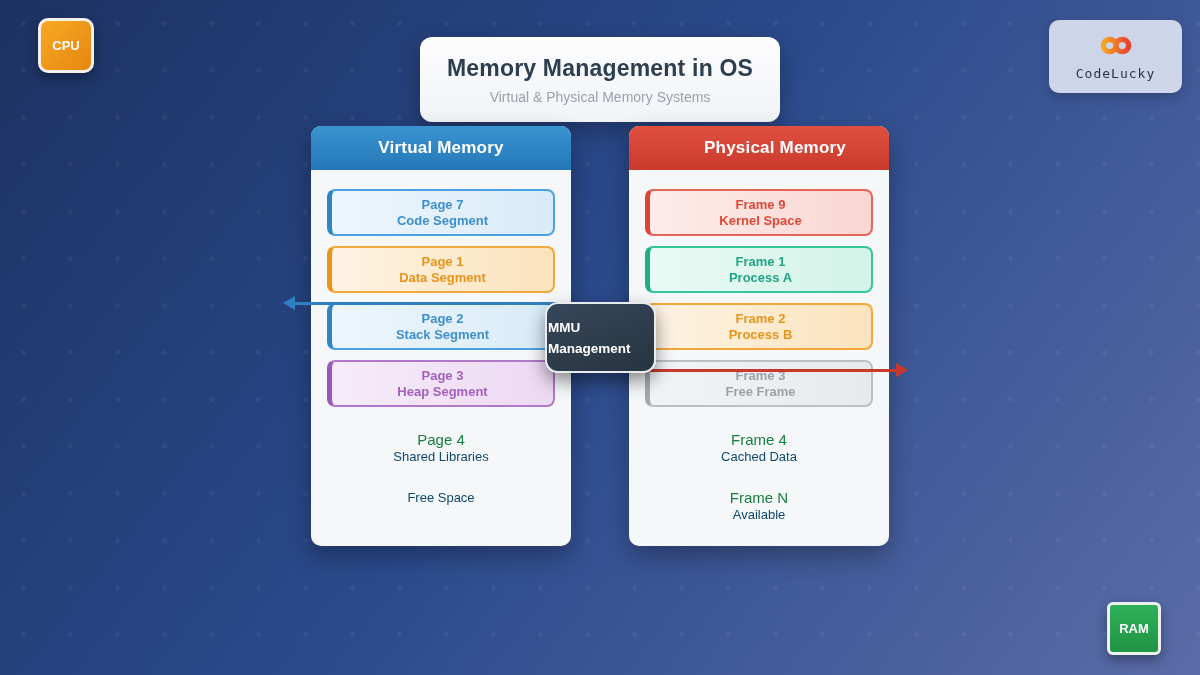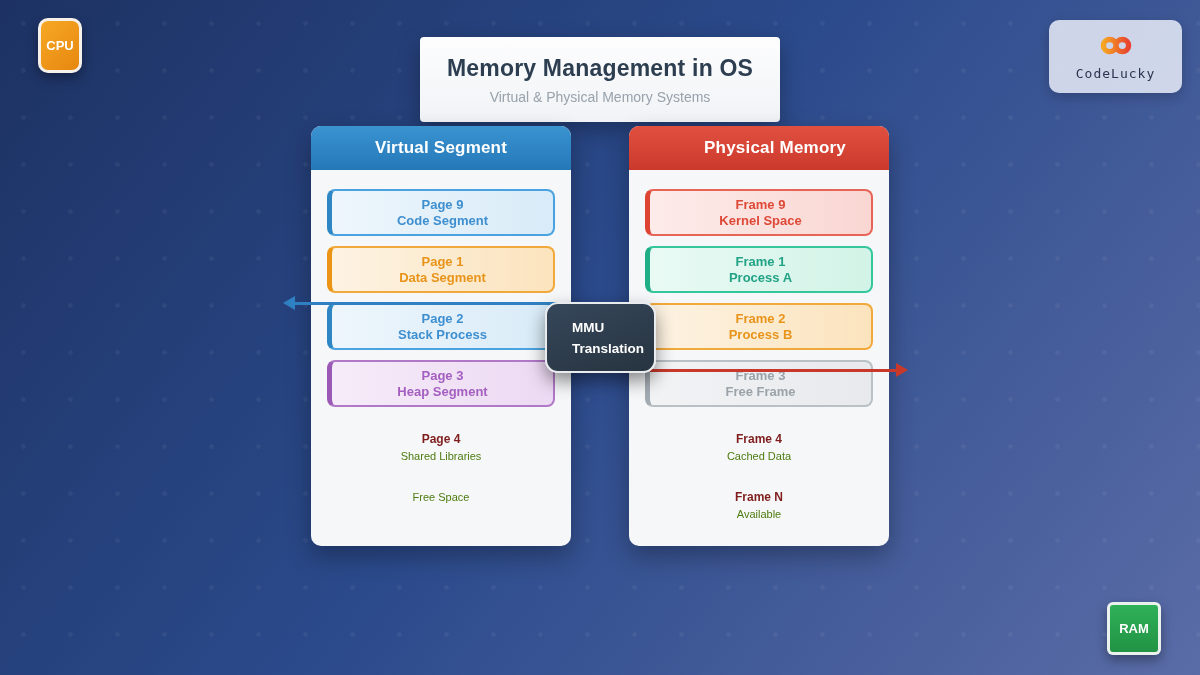--- a/index.html
+++ b/index.html
@@ -14,33 +14,33 @@
   }
 
   
   .badge {
     position: absolute; display: flex; align-items: center; justify-content: center;
     color: #fff; font-weight: bold; font-size: 13px;
     border: 3px solid rgba(245,245,245,0.95);
     box-shadow: 0 5px 12px rgba(0,0,0,0.35);
   }
   .badge-cpu {
-    left: 38px; top: 18px; width: 44px; height: 55px; border-radius: 10px;
+    left: 38px; top: 18px; width: 56px; height: 55px; border-radius: 10px;
     background: linear-gradient(135deg, #f7a825 0%, #e6870f 100%);
   }
   .badge-ram {
     left: 1107px; top: 602px; width: 54px; height: 53px; border-radius: 6px;
     background: linear-gradient(180deg, #2fb158 0%, #219344 100%);
   }
 
   
   .title-card {
     position: absolute; left: 420px; top: 37px; width: 360px; height: 85px;
     background: linear-gradient(180deg, #fdfdfe 0%, #f1f3f6 100%);
-    border-radius: 4px; box-shadow: 0 8px 22px rgba(0,0,0,0.3);
+    border-radius: 12px; box-shadow: 0 8px 22px rgba(0,0,0,0.3);
     display: flex; flex-direction: column; align-items: center; justify-content: center; gap: 7px;
   }
   .title-card h1 { font-size: 23px; color: #2c3e50; letter-spacing: 0.2px; }
   .title-card p { font-size: 14px; color: #98a2ac; }
 
   
   .logo-card {
     position: absolute; left: 1049px; top: 20px; width: 133px; height: 73px;
     background: rgba(226,231,245,0.88); border-radius: 10px;
     box-shadow: 0 4px 12px rgba(0,0,0,0.2);
@@ -81,41 +81,41 @@
   .slot-purple { border-color: #b178c8; border-left-color: #9b59b6; color: #a45fc0;
                  background: linear-gradient(90deg, #f6ecf9 0%, #ecd9f3 100%); }
   .slot-red    { border-color: #e66557; border-left-color: #dd4433; color: #de4837;
                  background: linear-gradient(90deg, #fdecea 0%, #f9d6d2 100%); }
   .slot-teal   { border-color: #35c79c; border-left-color: #1fae85; color: #21a385;
                  background: linear-gradient(90deg, #e9faf4 0%, #d2f3e7 100%); }
   .slot-gray   { border-color: #b9c0c6; border-left-color: #a3abb2; color: #9aa3aa;
                  background: linear-gradient(90deg, #f2f3f5 0%, #e7e9ec 100%); }
 
   .plain { margin-top: 24px; text-align: center; line-height: 17px; }
-  .plain .p-name { font-weight: bold; font-size: 12px; color: #7f1d1d; }
-  .plain .p-desc { font-size: 11px; color: #4d7c0f; }
+  .plain .p-name { font-weight: normal; font-size: 15px; color: #15803d; }
+  .plain .p-desc { font-size: 13px; color: #0c4a6e; }
 
   
   .arrow-line { position: absolute; height: 3px; z-index: 5; }
   .line-blue { left: 292px; top: 302px; width: 278px; background: #2f80c2; }
   .line-red  { left: 650px; top: 369px; width: 248px; background: #c9392b; }
   .arrow-head { position: absolute; width: 0; height: 0; z-index: 5; }
   .head-left  { left: 283px; top: 296px; border-top: 7px solid transparent;
                 border-bottom: 7px solid transparent; border-right: 12px solid #2f80c2; }
   .head-right { left: 896px; top: 363px; border-top: 7px solid transparent;
                 border-bottom: 7px solid transparent; border-left: 12px solid #c9392b; }
 
   
   .mmu-box {
     position: absolute; left: 545px; top: 302px; width: 111px; height: 71px;
     background: linear-gradient(160deg, #36475b 0%, #273440 100%);
     border: 2px solid #e9ecef; border-radius: 13px; z-index: 10;
     box-shadow: 0 8px 18px rgba(0,0,0,0.45);
     display: flex; flex-direction: column; justify-content: center;
-    padding-left: 25px; color: #fff; font-weight: bold; font-size: 13.5px; line-height: 21px;
+    padding-left: 1px; color: #fff; font-weight: bold; font-size: 13.5px; line-height: 21px;
   }
 </style>
 </head>
 <body>
 
 <div class="canvas">
 
   <div class="badge badge-cpu">
     <span>CPU</span>
   </div>
@@ -135,34 +135,34 @@
           </linearGradient>
         </defs>
         <path d="M30 15 C30 6, 16 6, 16 15 C16 24, 30 24, 30 15 C30 6, 44 6, 44 15 C44 24, 30 24, 30 15 Z" fill="none" stroke="url(#lg)" stroke-width="6" stroke-linecap="round"></path>
       </svg>
     </span>
     <span class="logo-text">CodeLucky</span>
   </div>
 
   <div class="mem-card virtual">
     <div class="mem-header blue">
-      <span>Virtual Segment</span>
+      <span>Virtual Memory</span>
     </div>
     <div class="mem-body">
       <div class="slot slot-blue">
-        <span>Page 9</span>
+        <span>Page 7</span>
         <span>Code Segment</span>
       </div>
       <div class="slot slot-orange">
         <span>Page 1</span>
         <span>Data Segment</span>
       </div>
       <div class="slot slot-blue">
         <span>Page 2</span>
-        <span>Stack Process</span>
+        <span>Stack Segment</span>
       </div>
       <div class="slot slot-purple">
         <span>Page 3</span>
         <span>Heap Segment</span>
       </div>
       <div class="plain">
         <div class="p-name">Page 4</div>
         <div class="p-desc">Shared Libraries</div>
       </div>
       <div class="plain">
@@ -203,20 +203,20 @@
     </div>
   </div>
 
   <div class="arrow-line line-blue"></div>
   <div class="arrow-head head-left"></div>
   <div class="arrow-line line-red"></div>
   <div class="arrow-head head-right"></div>
 
   <div class="mmu-box">
     <span>MMU</span>
-    <span>Translation</span>
+    <span>Management</span>
   </div>
 
   <div class="badge badge-ram">
     <span>RAM</span>
   </div>
 
 </div>
 
 </body></html>

